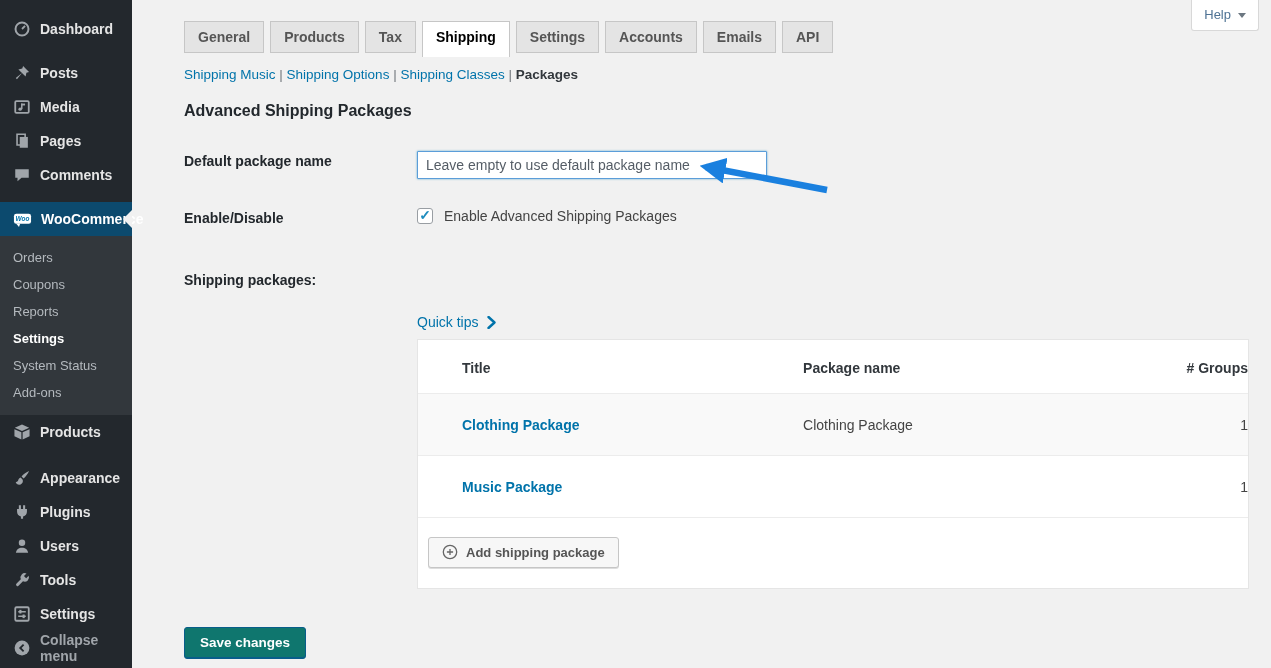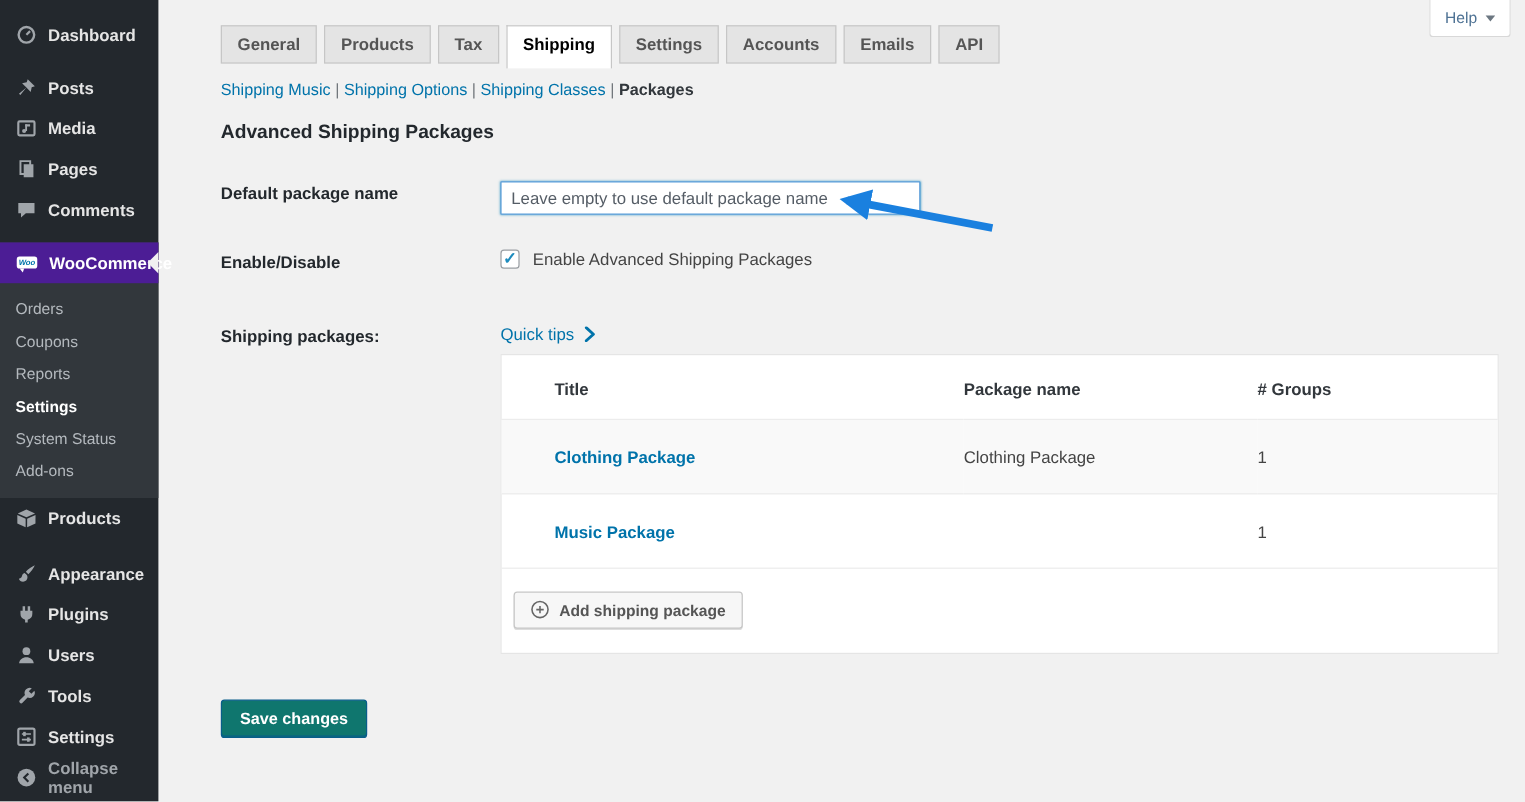--- a/index.html
+++ b/index.html
@@ -21,21 +21,21 @@
     height:34px; padding:0 8px 0 13px;
     font-size:14px; font-weight:600; color:#e5e5e5; cursor:pointer;
   }
   .menu-item .ico { width:18px; height:18px; color:#a0a5aa; flex:none; display:flex; }
   .menu-item .ico svg { width:18px; height:18px; }
   .menu-sep { height:10px; }
   .menu-sep-lg { height:12px; }
 
   .wc-block { background:#32373c; }
   .wc-current {
-    position:relative; background:#4c1d95; color:#fff;
+    position:relative; background:#0c4a6e; color:#fff;
     display:flex; align-items:center; gap:9px; height:34px; padding:0 8px 0 13px;
     font-size:14px; font-weight:600; cursor:pointer;
   }
   .wc-current .ico { width:19px; height:19px; flex:none; display:flex; }
   .wc-current .content-arrow {
     position:absolute; right:0; top:50%; margin-top:-9px;
     width:0; height:0;
     border-top:9px solid transparent; border-bottom:9px solid transparent;
     border-right:9px solid #f1f1f1;
   }
@@ -96,30 +96,30 @@
 
   .text-input {
     width:350px; height:28px; padding:3px 8px;
     border:1px solid #5b9dd9; border-radius:1px;
     box-shadow:0 0 2px rgba(30,140,190,.8);
     font-family:"Liberation Sans", sans-serif; font-size:14px; color:#32373c;
     outline:none; background:#fff;
   }
   .text-input::placeholder { color:#555d66; opacity:1; }
 
-  .quick-tips { display:inline-flex; align-items:center; gap:9px; color:#0073aa; font-size:14px; cursor:pointer; }
+  .quick-tips { display:inline-flex; align-items:center; gap:9px; color:#0073aa; font-size:14px; cursor:pointer;margin-top:44px; }
   .quick-tips svg { width:9px; height:13px; }
 
   .panel { margin-top:9px; background:#fff; border:1px solid #e5e5e5; }
   table.pkg { width:100%; border-collapse:collapse; font-size:14px; }
   table.pkg th, table.pkg td { text-align:left; }
   table.pkg th { font-weight:700; color:#32373c; padding:20px 0 17px; }
   table.pkg td { padding:23px 0 22px; color:#444; }
   table.pkg .col-title { padding-left:44px; }
-  table.pkg .col-groups { text-align:left; width:200px; }
+  table.pkg .col-groups { text-align:right; width:200px; }
   table.pkg tbody tr { border-top:1px solid #ececec; }
   table.pkg tbody tr.alt { background:#f9f9f9; }
   .row-link { color:#0073aa; font-weight:700; cursor:pointer; text-decoration:none; }
 
   .panel-footer { border-top:1px solid #ececec; padding:19px 16px 20px 10px; }
   .add-btn {
     display:inline-flex; align-items:center; gap:8px;
     background:#f7f7f7; border:1px solid #c6c6c6; border-radius:3px;
     padding:6px 13px 7px; font-family:"Liberation Sans", sans-serif;
     font-size:13px; font-weight:700; color:#555; cursor:pointer;

